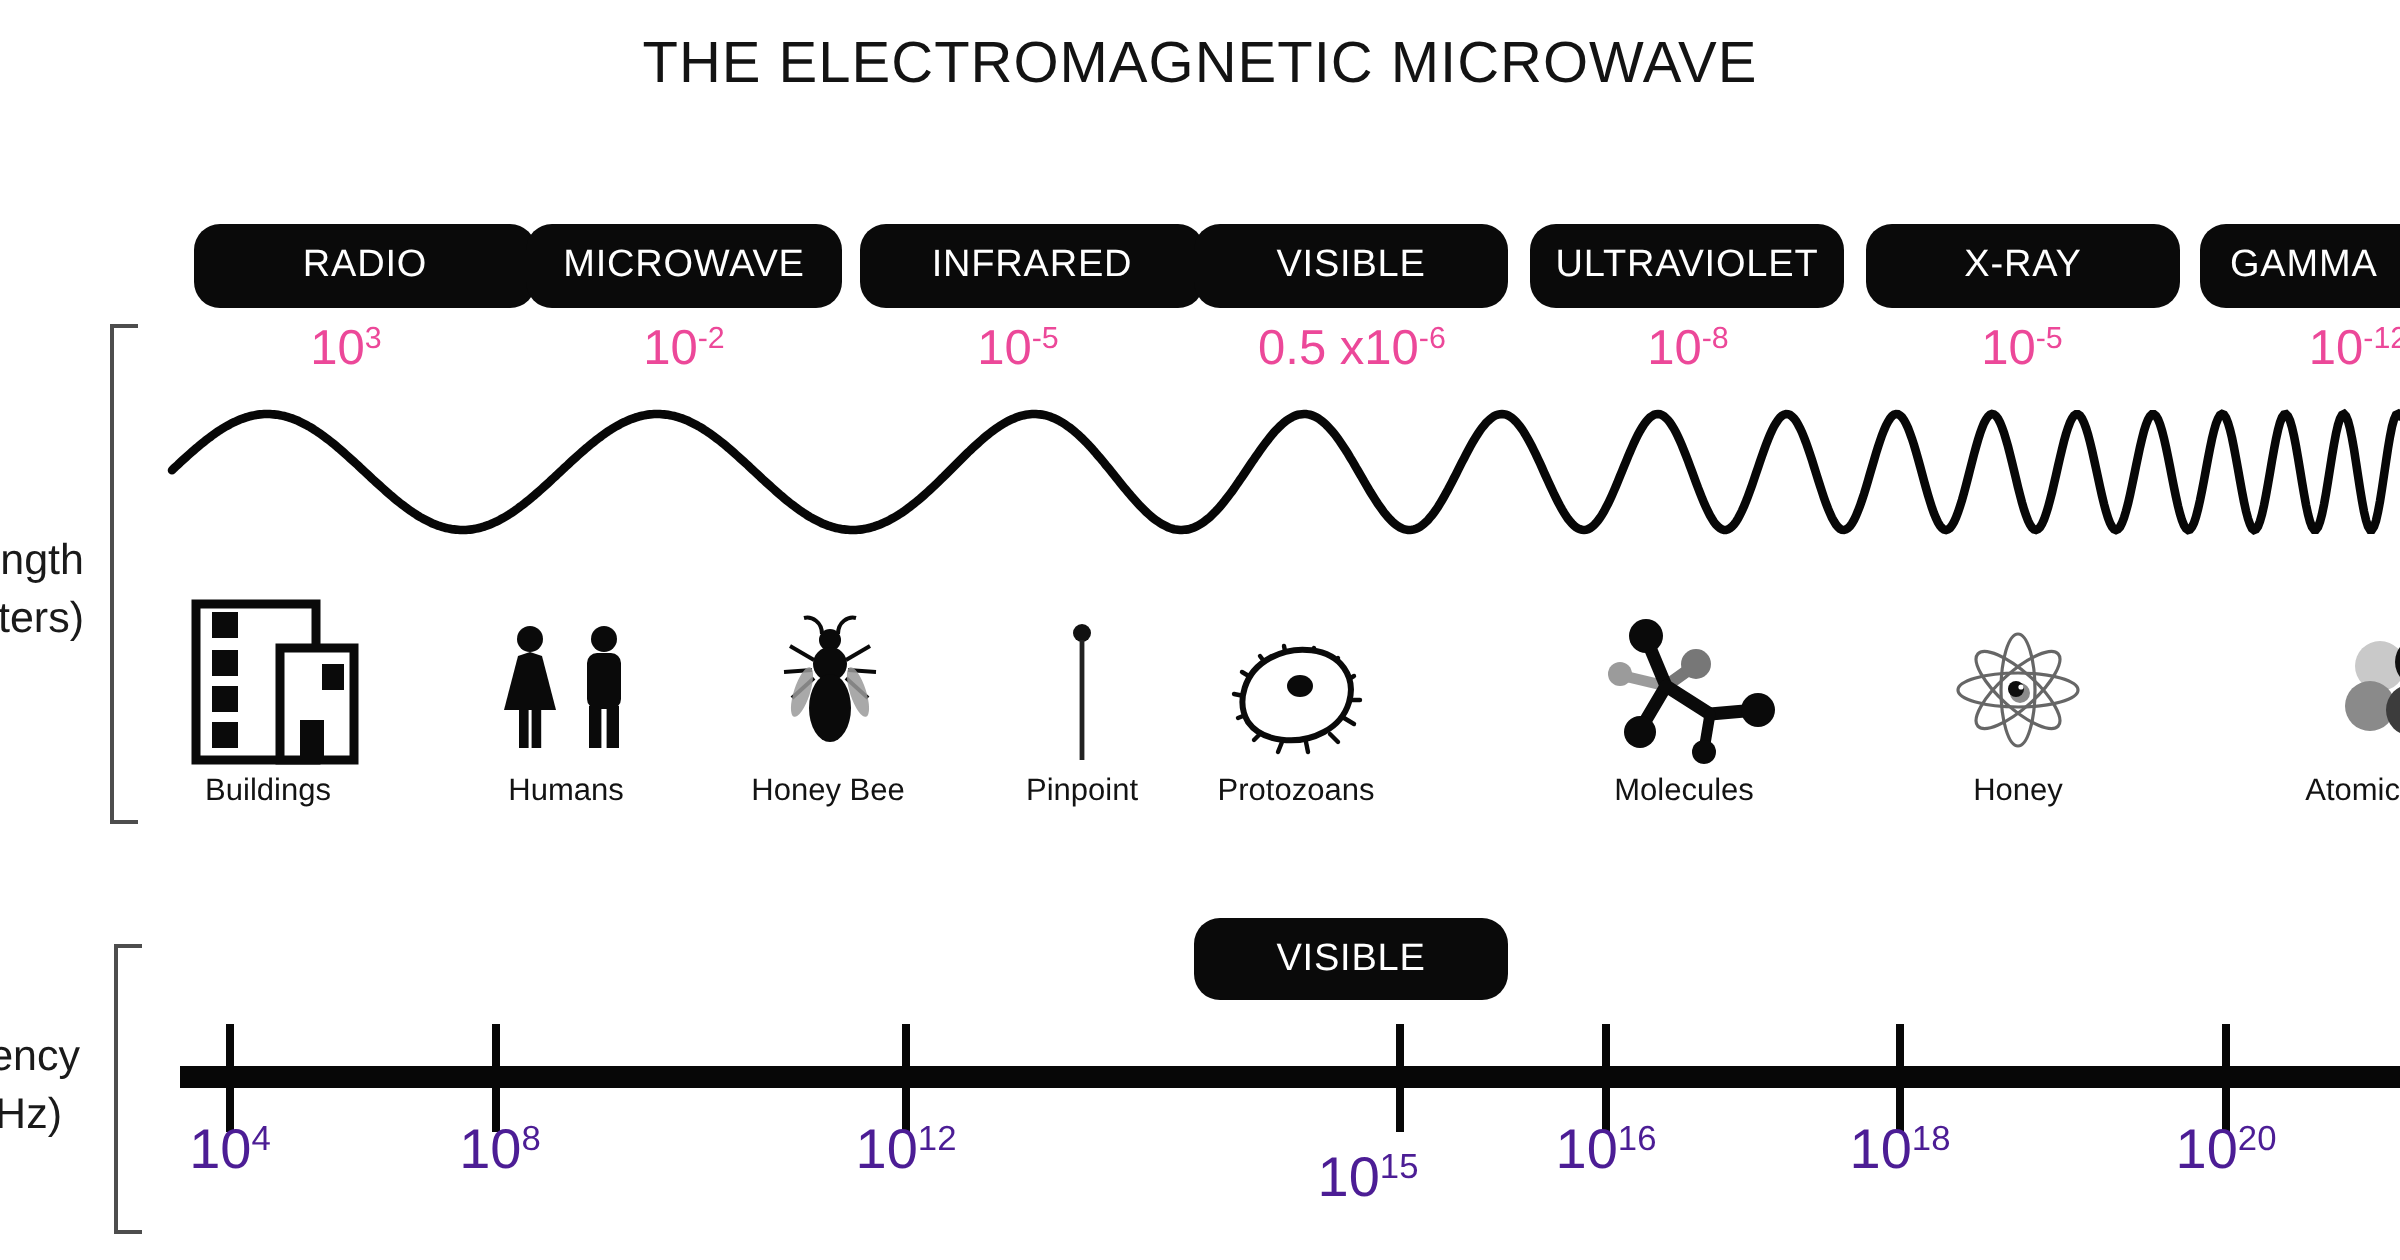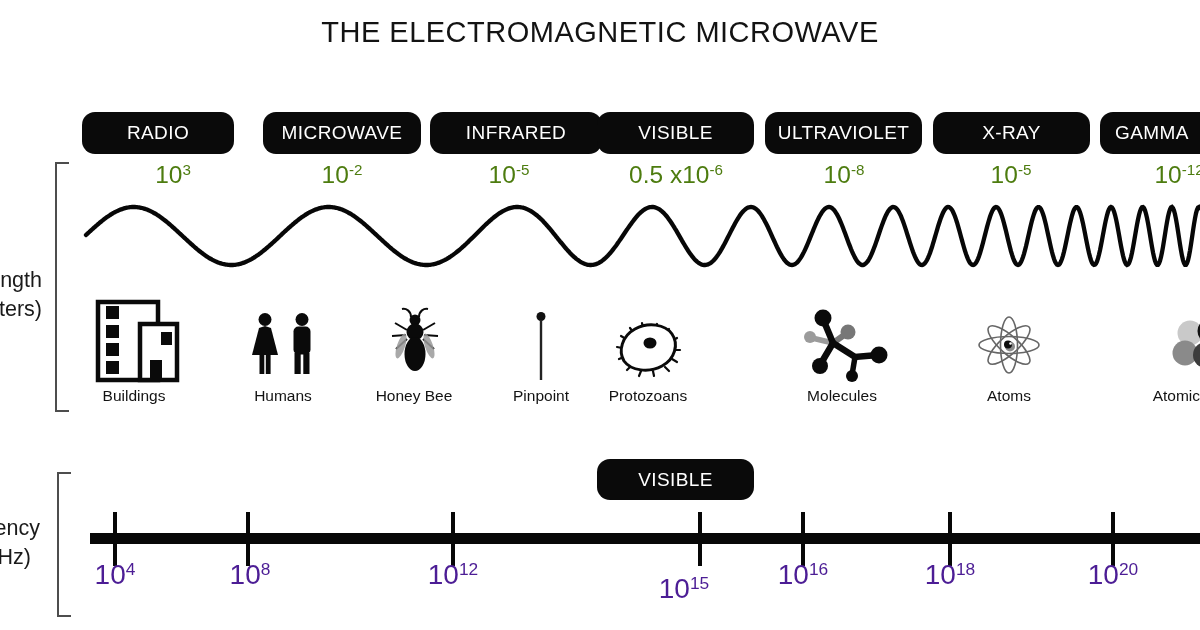--- a/index.html
+++ b/index.html
@@ -12,36 +12,36 @@
     top:16px;left:0;width:1200px;text-align:center;
     font-size:29px;letter-spacing:0.5px;color:#131313;
   }
   .pill{
     top:112px;height:42px;background:#0a0a0a;border-radius:13px;
     color:#fff;font-size:19px;letter-spacing:0.4px;
     display:flex;align-items:center;justify-content:center;
   }
   .pill.gamma{justify-content:flex-start;padding-left:15px;}
   .pill.bottom-visible{top:459px;height:41px;}
-  .wl{top:161px;width:170px;text-align:center;font-size:24.5px;color:#4d7c0f;}
+  .wl{top:161px;width:170px;text-align:center;font-size:24.5px;color:#ec4899;}
   .sup{font-size:0.62em;position:relative;top:-0.5em;letter-spacing:0;}
   .bracket{border-left:2px solid #4d4d4d;border-top:2px solid #4d4d4d;border-bottom:2px solid #4d4d4d;width:12px;}
   .side-label{width:192px;text-align:right;font-size:21.5px;line-height:29px;color:#1a1a1a;white-space:nowrap;}
   .obj-label{top:387px;width:150px;text-align:center;font-size:15.5px;color:#131313;}
   .freq-bar{top:533px;left:90px;width:1110px;height:11px;background:#070707;}
   .tick{top:512px;width:4px;height:54px;background:#070707;}
   .tick-label{top:559px;width:120px;text-align:center;font-size:28px;color:#4c1d95;}
   svg{display:block;}
 </style>
 </head>
 <body>
 
 <div class="abs title">THE ELECTROMAGNETIC MICROWAVE</div>
 
-<div class="abs pill" style="left:82px;width:152px;">RADIO</div>
+<div class="abs pill" style="left:97px;width:171px;">RADIO</div>
 <div class="abs pill" style="left:263px;width:158px;">MICROWAVE</div>
 <div class="abs pill" style="left:430px;width:172px;">INFRARED</div>
 <div class="abs pill" style="left:597px;width:157px;">VISIBLE</div>
 <div class="abs pill" style="left:765px;width:157px;">ULTRAVIOLET</div>
 <div class="abs pill" style="left:933px;width:157px;">X-RAY</div>
 <div class="abs pill gamma" style="left:1100px;width:158px;">GAMMA</div>
 
 <div class="abs wl" style="left:88px;"><span>10</span><span class="sup">3</span></div>
 <div class="abs wl" style="left:257px;"><span>10</span><span class="sup">-2</span></div>
 <div class="abs wl" style="left:424px;"><span>10</span><span class="sup">-5</span></div>
@@ -160,21 +160,21 @@
   <circle cx="36" cy="38" r="13" fill="#3c3c3c"></circle>
   <circle cx="53" cy="28" r="12.5" fill="#0a0a0a"></circle>
 </svg>
 
 <div class="abs obj-label" style="left:59px;">Buildings</div>
 <div class="abs obj-label" style="left:208px;">Humans</div>
 <div class="abs obj-label" style="left:339px;">Honey Bee</div>
 <div class="abs obj-label" style="left:466px;">Pinpoint</div>
 <div class="abs obj-label" style="left:573px;">Protozoans</div>
 <div class="abs obj-label" style="left:767px;">Molecules</div>
-<div class="abs obj-label" style="left:934px;">Atoms</div>
+<div class="abs obj-label" style="left:934px;">Honey</div>
 <div class="abs obj-label" style="left:1125px;">Atomic Nuclei</div>
 
 <div class="abs pill bottom-visible" style="left:597px;width:157px;">VISIBLE</div>
 
 <div class="abs bracket" style="left:57px;top:472px;height:141px;"></div>
 <div class="abs side-label" style="left:-152px;top:514px;">
   <div>Frequency</div>
   <div style="padding-right:9px;">(Hz)</div>
 </div>
 

